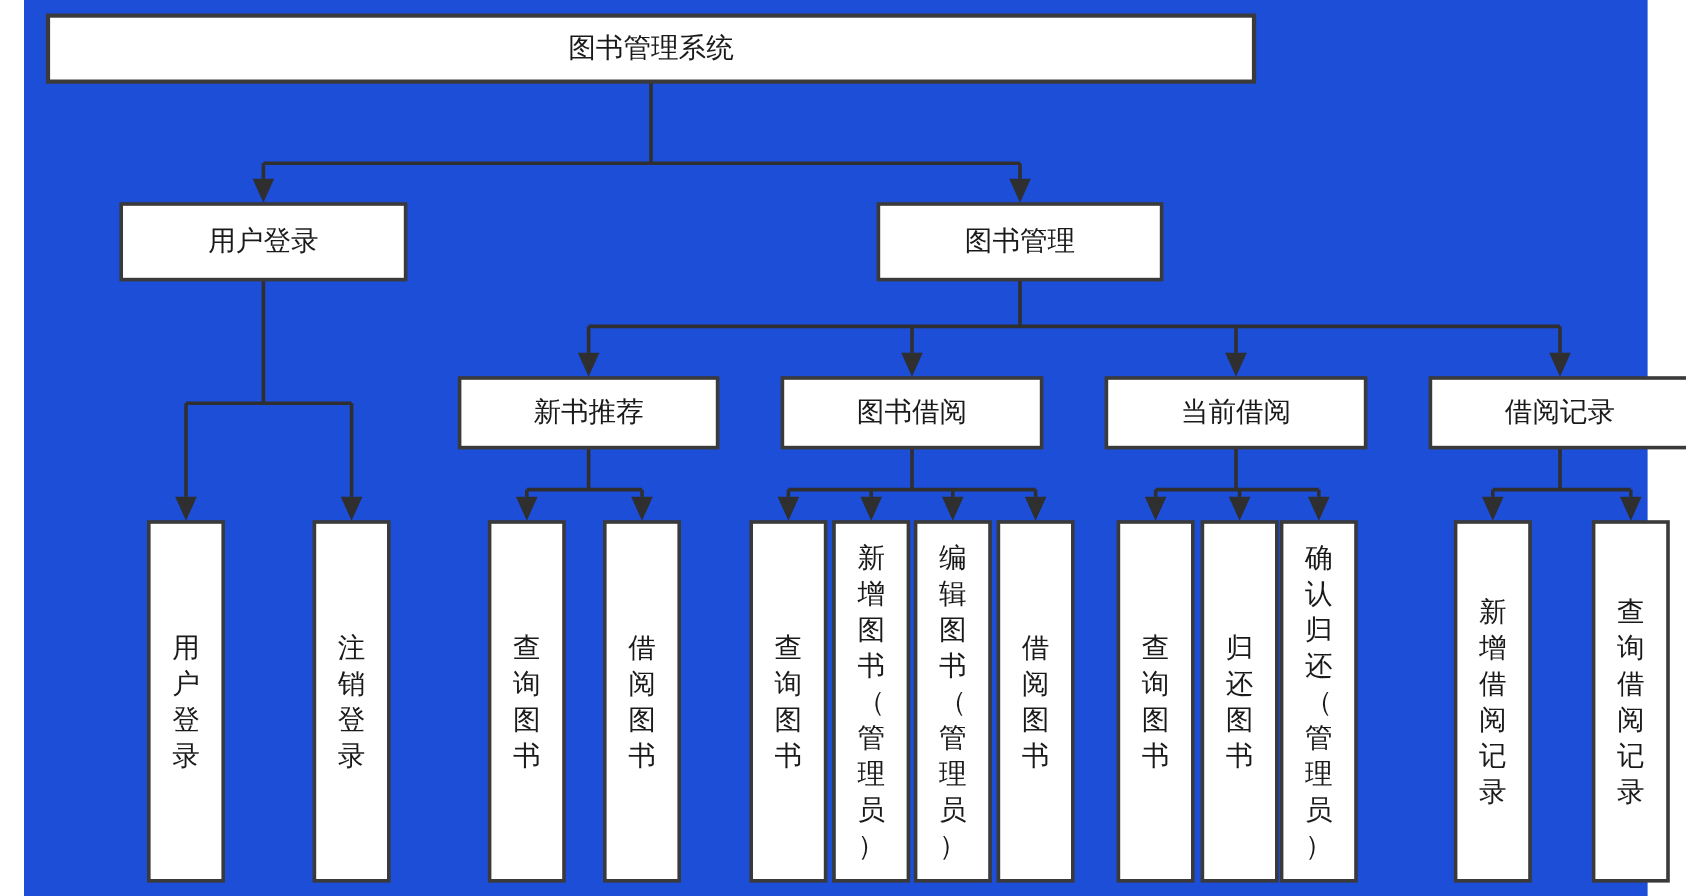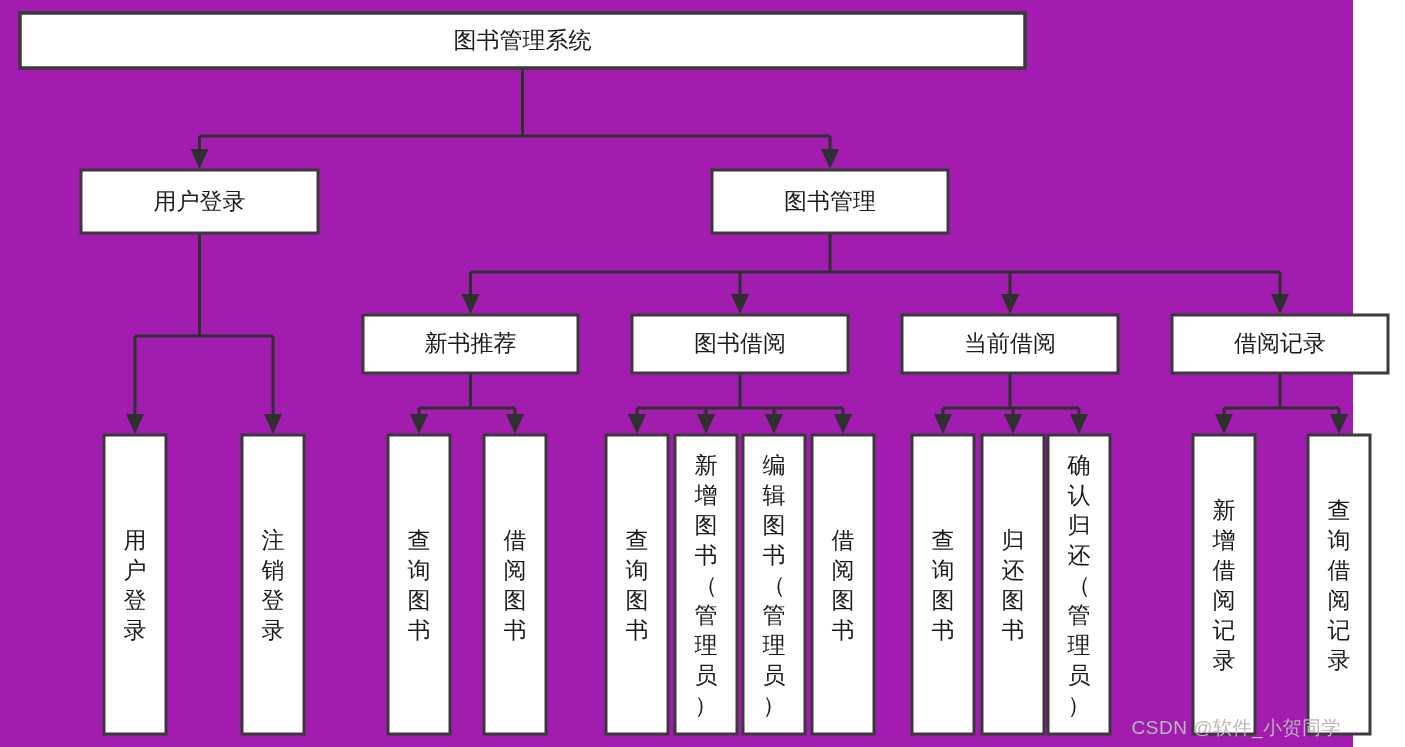--- a/index.html
+++ b/index.html
@@ -11,21 +11,22 @@
   body {
     width: 1405px;
     height: 747px;
     font-family: "Liberation Sans", "DejaVu Sans", sans-serif;
     overflow: hidden;
   }
   #diagram-root {
     position: relative;
     width: 1353px;
     height: 747px;
-    background: #a21caf;
+    background: #1d4ed8;
+    margin-left: 20px;
   }
   svg.diagram-canvas {
     position: absolute;
     left: 0;
     top: 0;
     width: 1405px;
     height: 747px;
     display: block;
   }
   .node-box {
@@ -220,14 +221,13 @@
         <g>
           <rect class="node-box level-2" x="1193" y="435" width="62" height="299"></rect>
           <text class="node-label-v" x="1224" y="517.9"><tspan x="1224" dy="0">新</tspan><tspan x="1224" dy="30">增</tspan><tspan x="1224" dy="30">借</tspan><tspan x="1224" dy="30">阅</tspan><tspan x="1224" dy="30">记</tspan><tspan x="1224" dy="30">录</tspan></text>
         </g>
         <g>
           <rect class="node-box level-2" x="1308" y="435" width="62" height="299"></rect>
           <text class="node-label-v" x="1339" y="517.9"><tspan x="1339" dy="0">查</tspan><tspan x="1339" dy="30">询</tspan><tspan x="1339" dy="30">借</tspan><tspan x="1339" dy="30">阅</tspan><tspan x="1339" dy="30">记</tspan><tspan x="1339" dy="30">录</tspan></text>
         </g>
       </g>
   </svg>
-  <div class="watermark">CSDN @软件_小贺同学</div>
 </div>
 
 </body></html>

